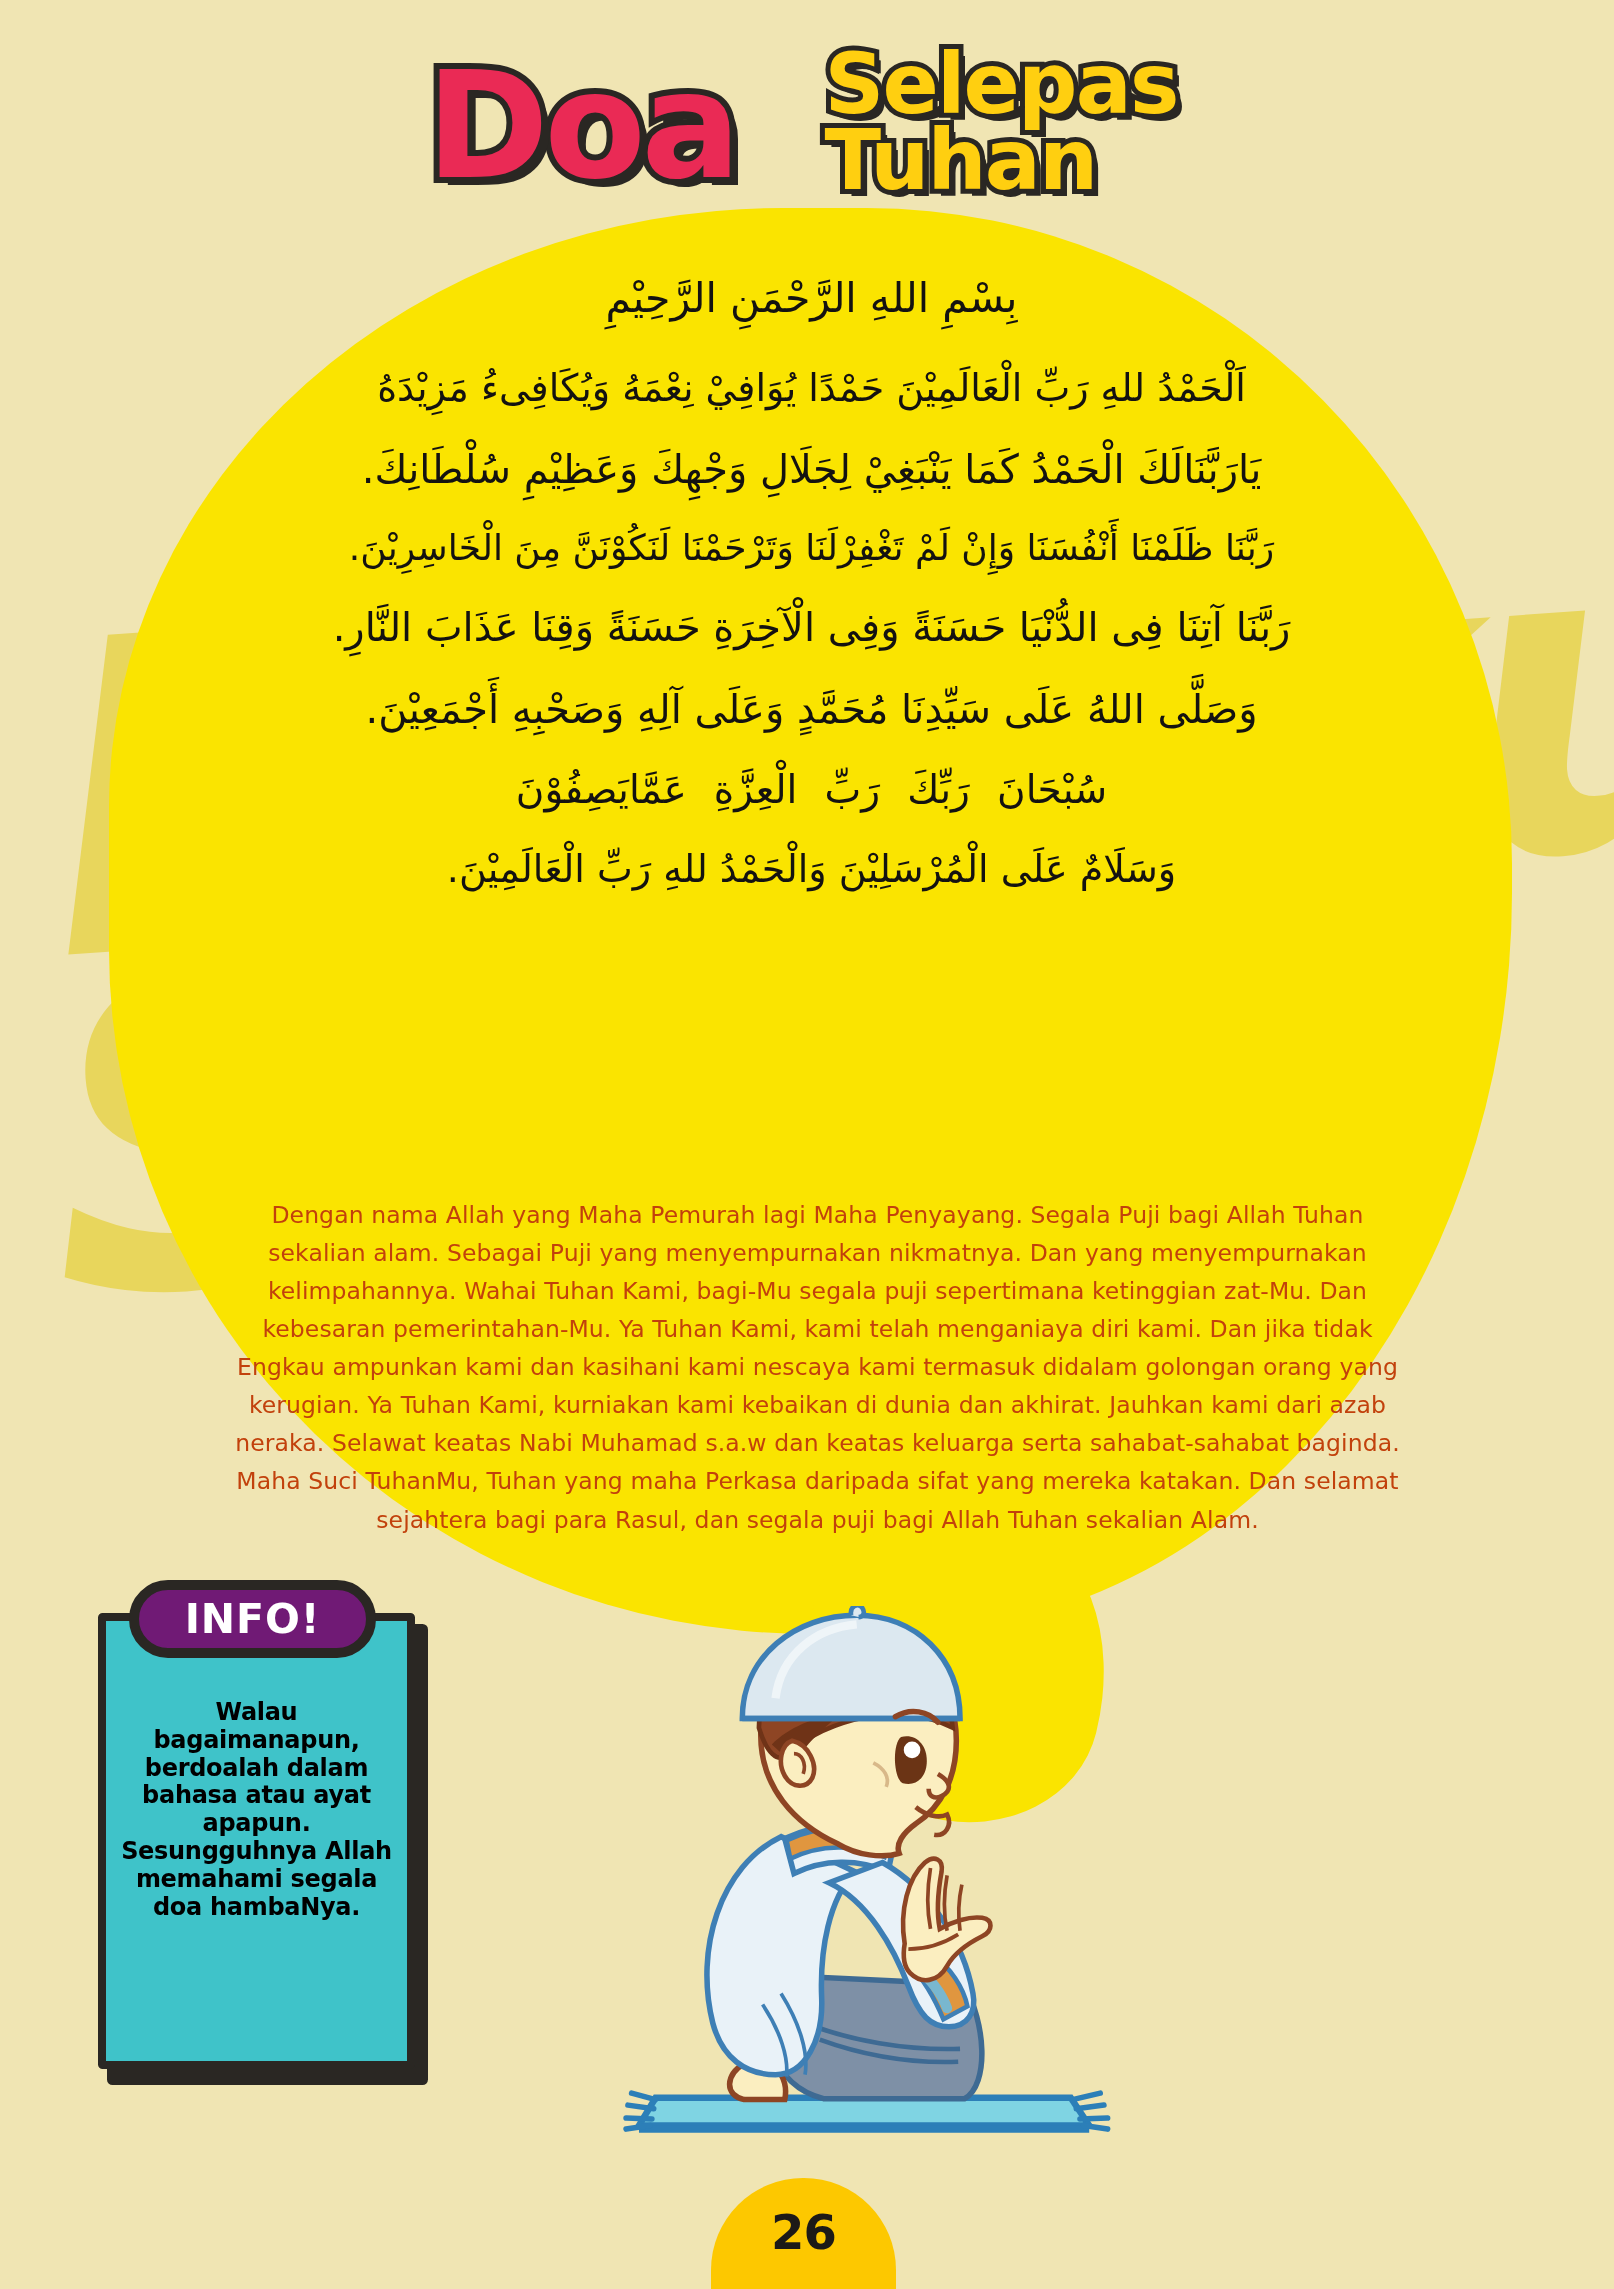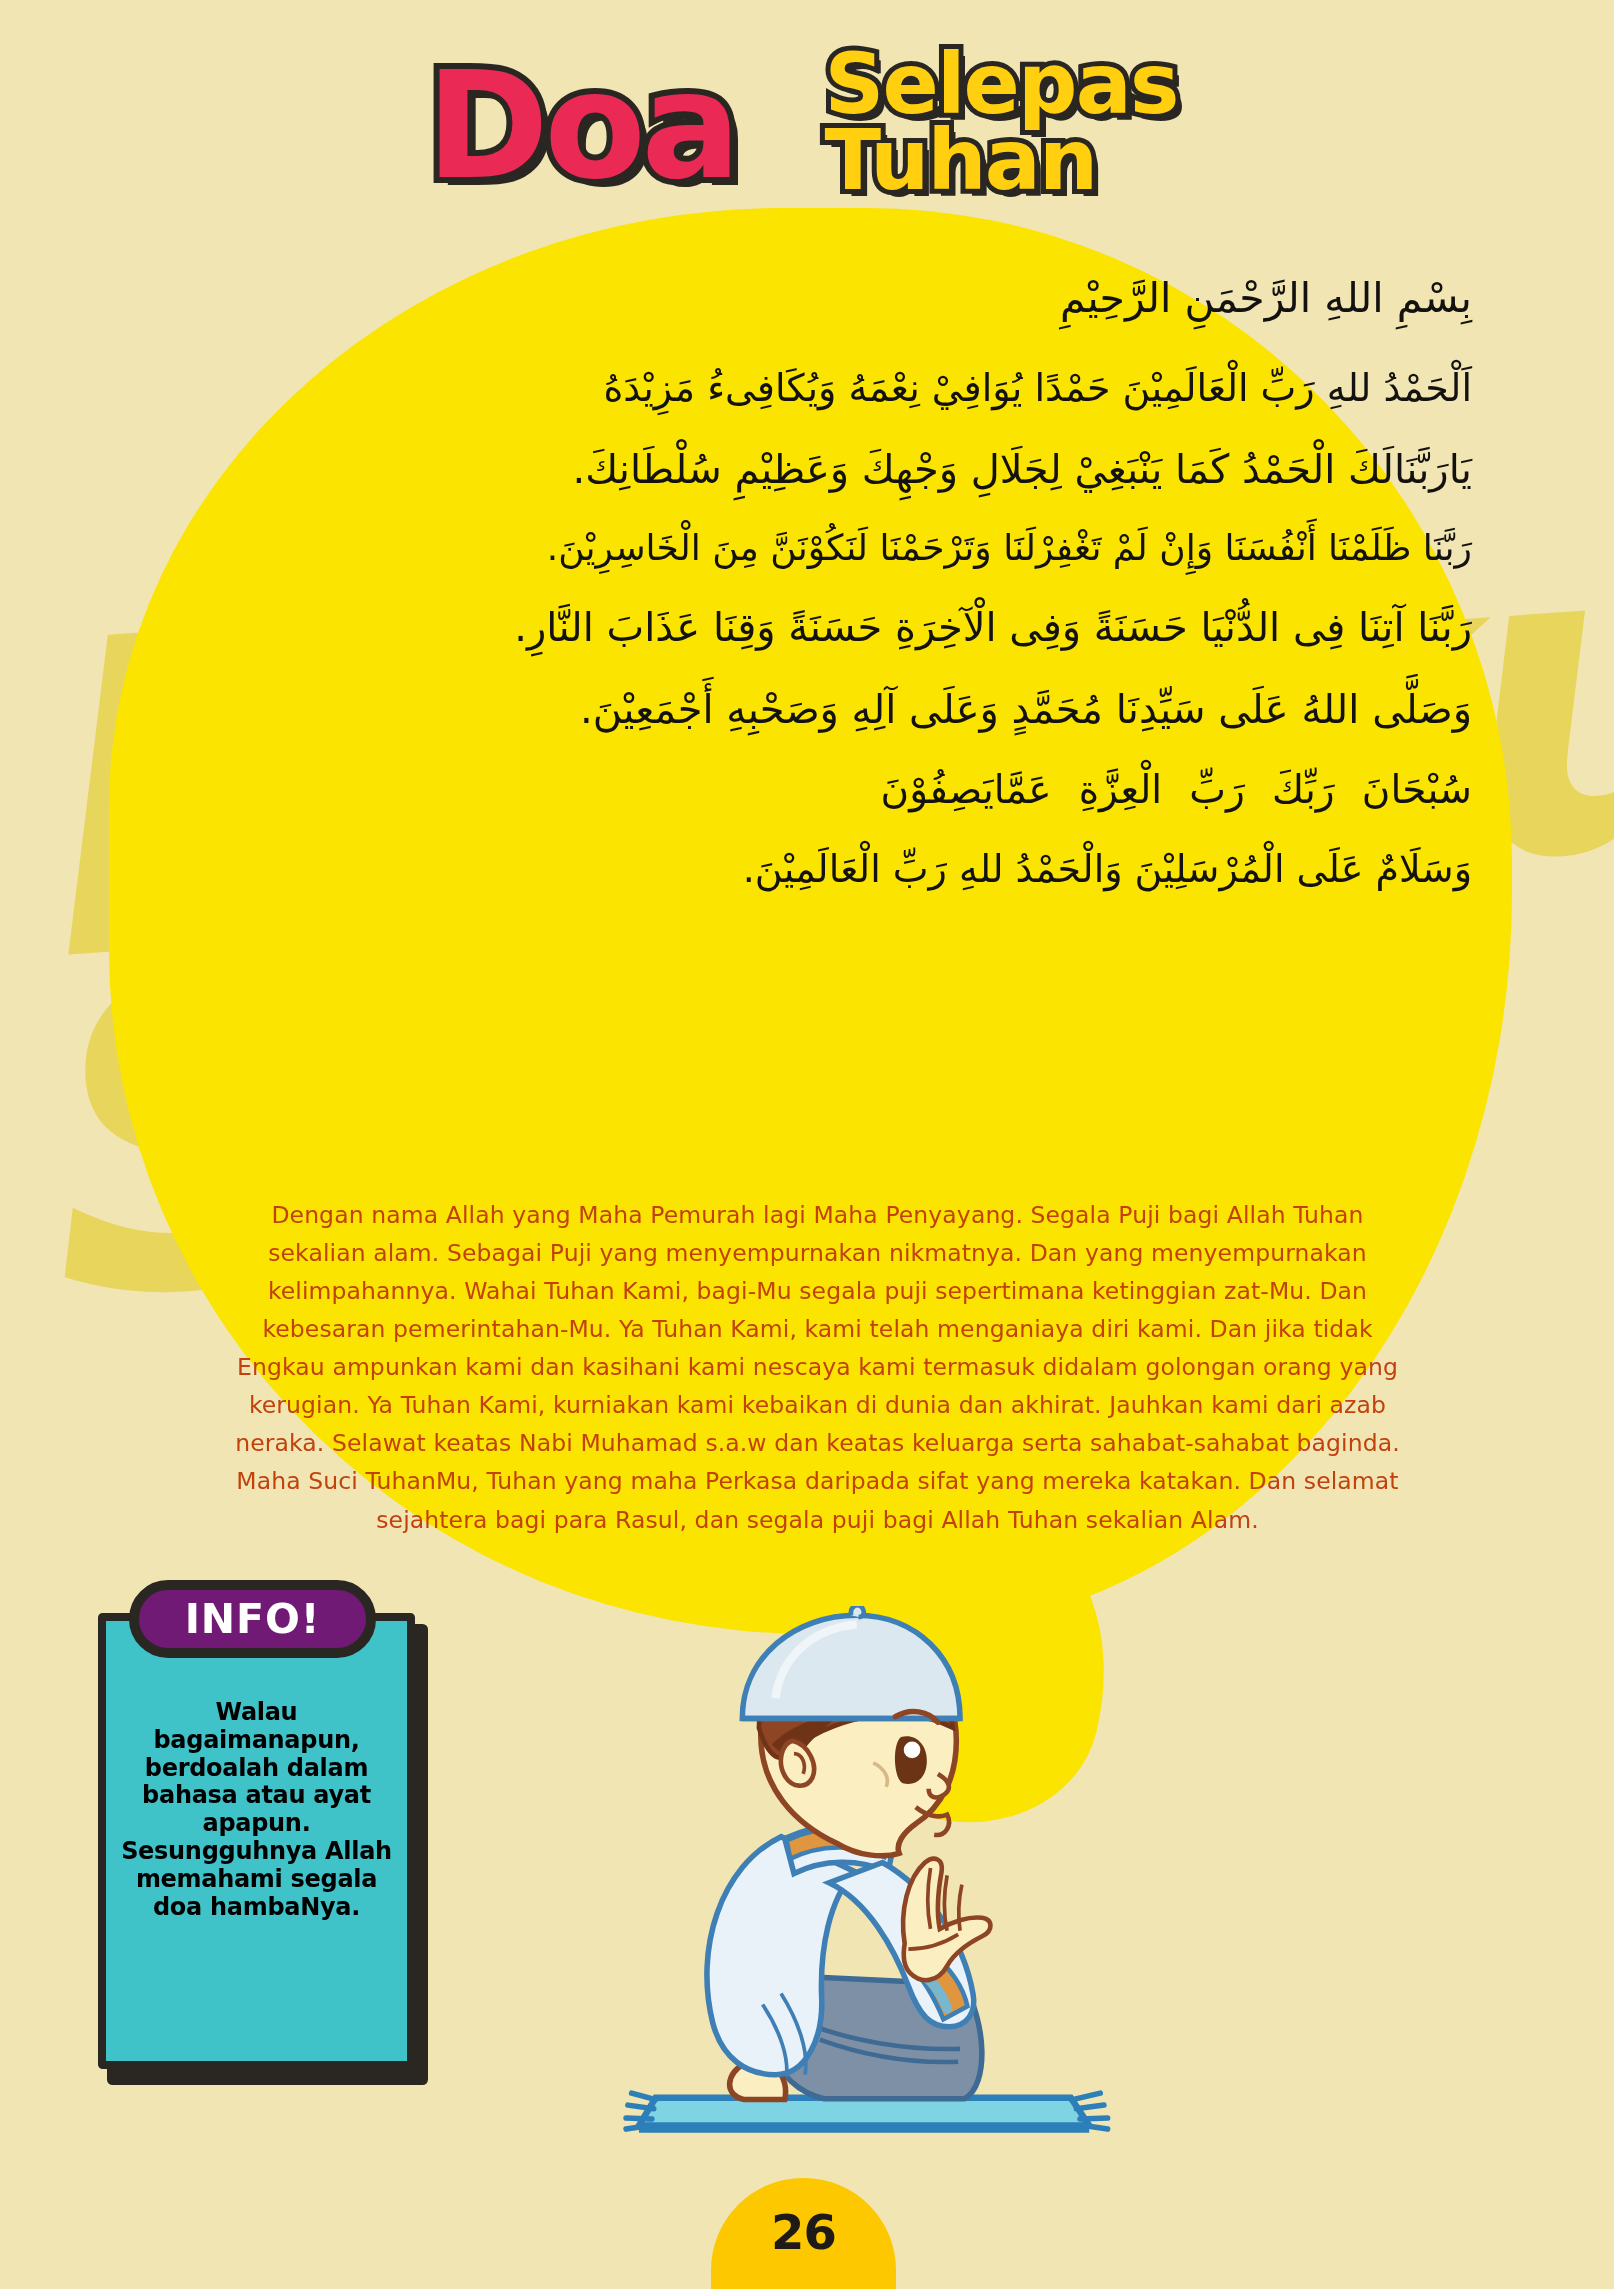--- a/index.html
+++ b/index.html
@@ -105,21 +105,20 @@
   .ar-line {
     font-family:"DejaVu Sans", sans-serif;
     font-size:40px;
     line-height:1.06;
     color:#141210;
     margin-bottom:39px;
     padding:0 13px;
     white-space:normal;
     direction:rtl;
     unicode-bidi:embed;
-    text-align:right;
   }
   .ar-line.first { font-size:41px; margin-bottom:48px; }
   .ar-line.l2 { font-size:38px; }
   .ar-line.l4 { font-size:36px; }
   .ar-line.l7 { font-size:39px; word-spacing:14.8px; }
   .ar-line.l8 { font-size:38px; }
 
   
   #translation {
     position:absolute;

